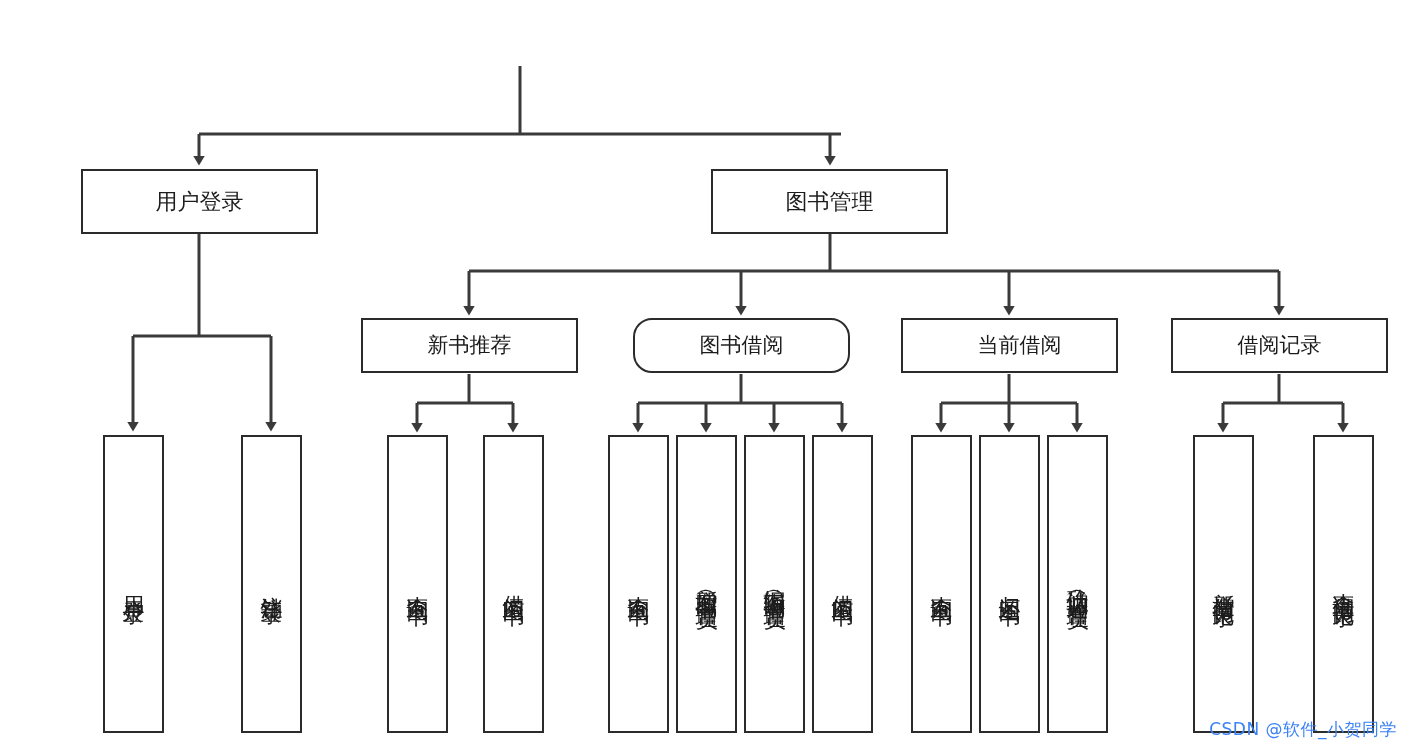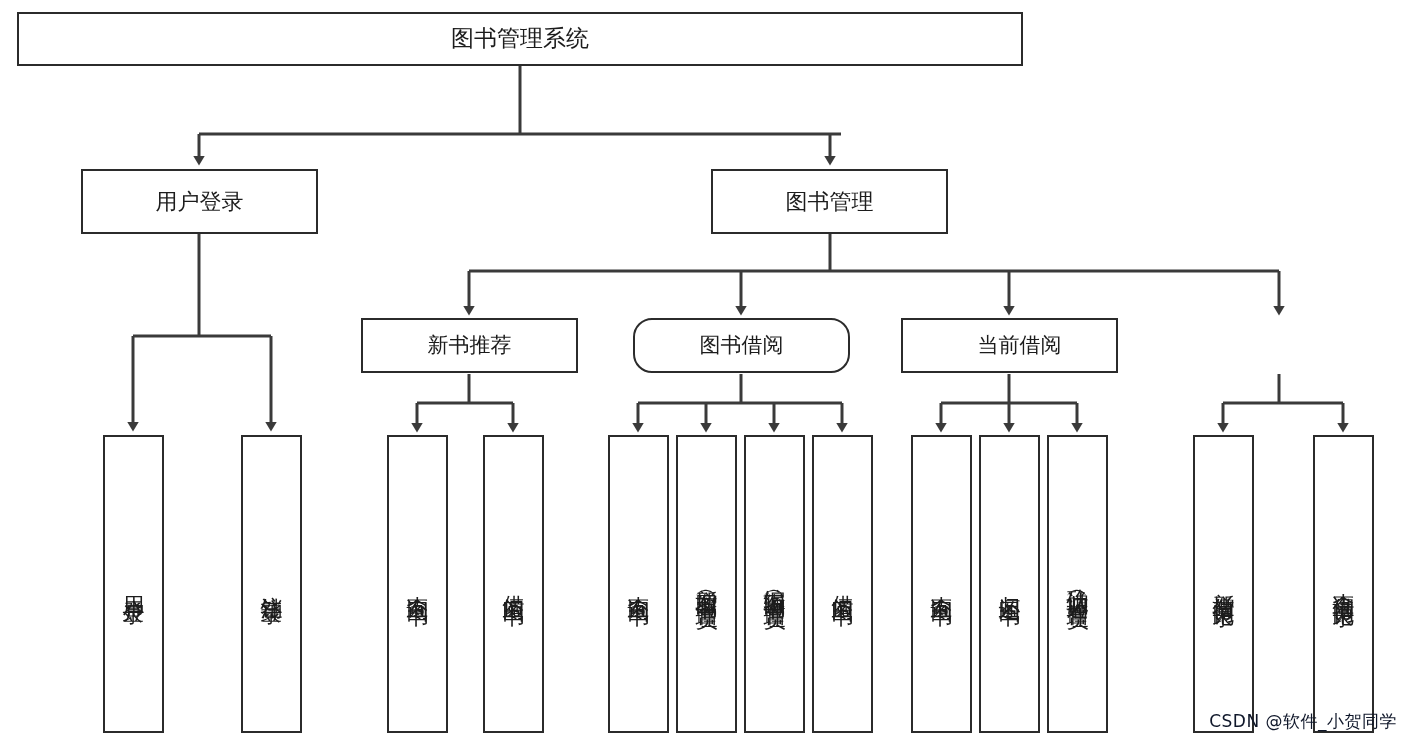--- a/index.html
+++ b/index.html
@@ -99,23 +99,23 @@
     font-size: 22px;
     letter-spacing: 3px;
     line-height: 1;
     max-height: 100%;
   }
 
   
   #watermark {
     position: absolute;
     right: 8px;
-    bottom: 14px;
+    bottom: 6px;
     font-size: 17px;
-    color: #0f172a;
+    color: #3b82f6;
     letter-spacing: 0.5px;
     z-index: 5;
     user-select: none;
     white-space: nowrap;
   }
 </style>
 </head>
 <body>
 
 <div id="diagram-root">
@@ -163,40 +163,40 @@
       <path d="M1009,403 L1009,424" marker-end="url(#arrowhead)"></path>
       <path d="M1077,403 L1077,424" marker-end="url(#arrowhead)"></path>
 
       <path d="M1279,374 L1279,403"></path>
       <path d="M1223,403 L1343,403"></path>
       <path d="M1223,403 L1223,424" marker-end="url(#arrowhead)"></path>
       <path d="M1343,403 L1343,424" marker-end="url(#arrowhead)"></path>
     </g>
   </svg>
 
-  <div class="node root">
-    <span class="node-label">图书管理系统</span>
-  </div>
 
   <div class="node level1 n-user-login">
     <span class="node-label">用户登录</span>
   </div>
   <div class="node level2 n-new-book">
     <span class="node-label">新书推荐</span>
   </div>
 
   <div class="node level1 n-book-manage">
     <span class="node-label">图书管理</span>
   </div>
   <div class="node level2 n-borrow">
     <span class="node-label">图书借阅</span>
   </div>
   <div class="node level2 n-current">
     <span class="node-label">当前借阅</span>
   </div>
+  <div class="node level2 n-records">
+    <span class="node-label">借阅记录</span>
+  </div>
 
   <div class="node leaf" style="left:103px">
     <span class="node-label">用户登录</span>
   </div>
   <div class="node leaf" style="left:241px">
     <span class="node-label">注销登录</span>
   </div>
 
   <div class="node leaf" style="left:387px">
     <span class="node-label">查询图书</span>

